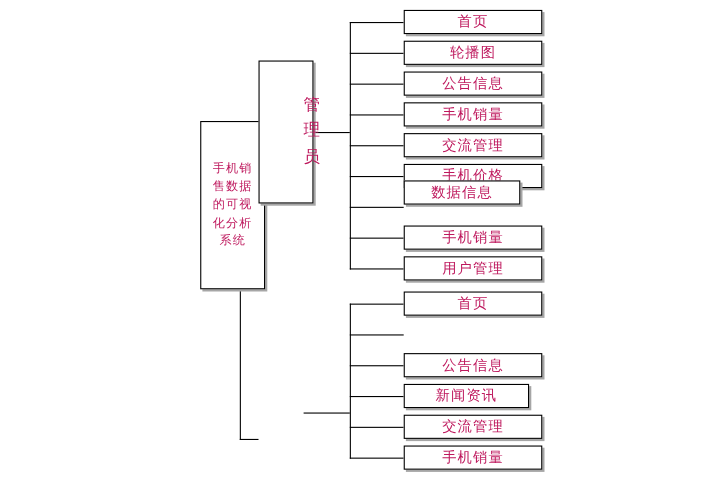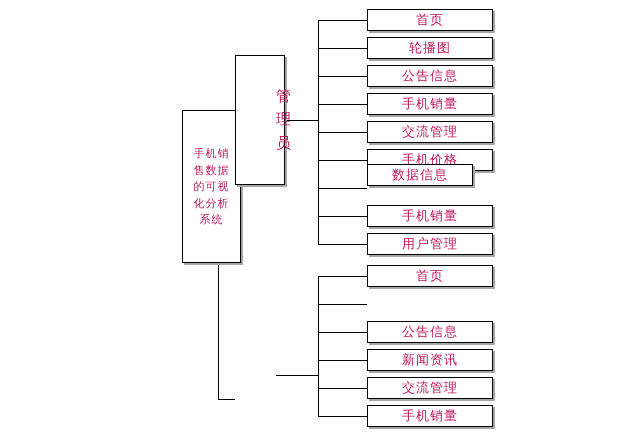--- a/index.html
+++ b/index.html
@@ -69,18 +69,18 @@
     <div class="node leaf-node" style="left: 367px; top: 205px; width: 126px; height: 22px;">手机销量</div>
     <div class="line" style="left: 318px; top: 244px; width: 49px; height: 1px;"></div>
     <div class="node leaf-node" style="left: 367px; top: 233px; width: 126px; height: 22px;">用户管理</div>
     <div class="line" style="left: 318px; top: 276px; width: 1px; height: 141px;"></div>
     <div class="line" style="left: 318px; top: 276px; width: 49px; height: 1px;"></div>
     <div class="node leaf-node" style="left: 367px; top: 265px; width: 126px; height: 22px;">首页</div>
     <div class="line" style="left: 318px; top: 304px; width: 49px; height: 1px;"></div>
     <div class="line" style="left: 318px; top: 332px; width: 49px; height: 1px;"></div>
     <div class="node leaf-node" style="left: 367px; top: 321px; width: 126px; height: 22px;">公告信息</div>
     <div class="line" style="left: 318px; top: 360px; width: 49px; height: 1px;"></div>
-    <div class="node leaf-node" style="left: 367px; top: 349px; width: 126px; height: 22px;">新闻资讯</div>
+    <div class="node leaf-node" style="left: 367px; top: 349px; width: 114px; height: 22px;">新闻资讯</div>
     <div class="line" style="left: 318px; top: 388px; width: 49px; height: 1px;"></div>
     <div class="node leaf-node" style="left: 367px; top: 377px; width: 126px; height: 22px;">交流管理</div>
     <div class="line" style="left: 318px; top: 416px; width: 49px; height: 1px;"></div>
     <div class="node leaf-node" style="left: 367px; top: 405px; width: 126px; height: 22px;">手机销量</div>
   </div>
 
 </body></html>

